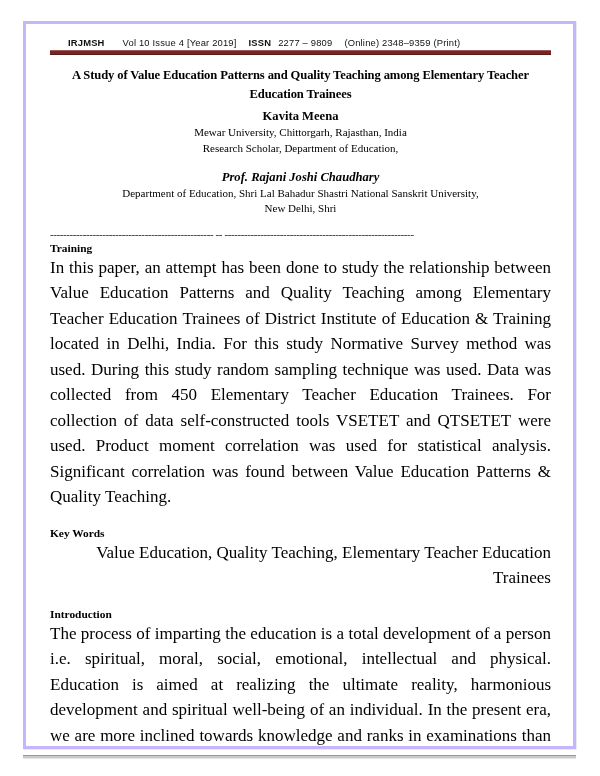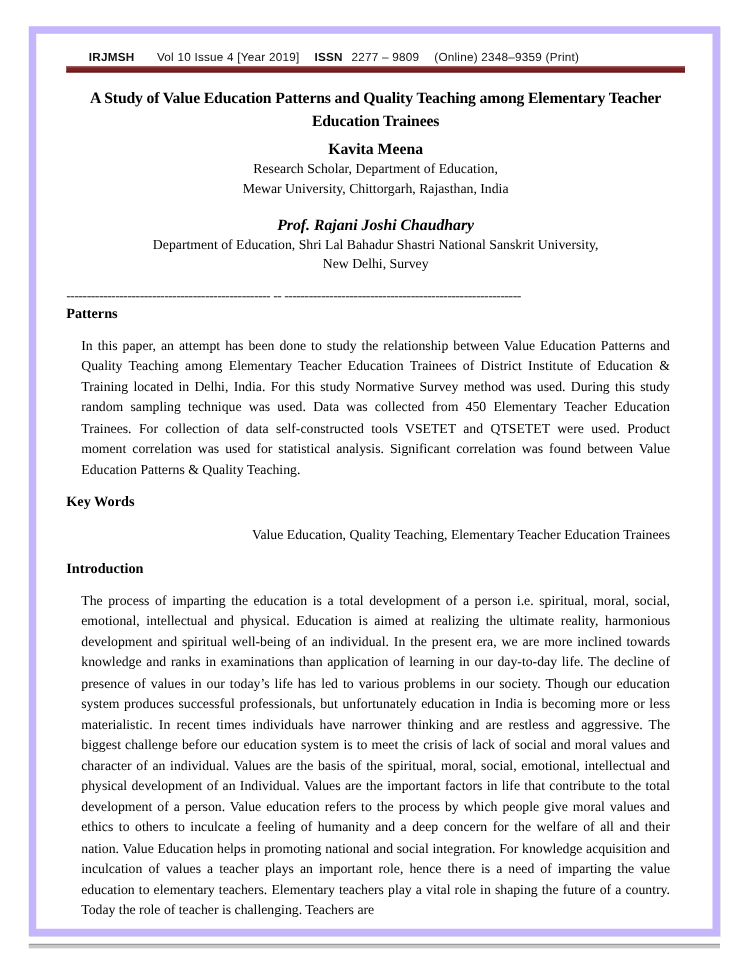--- a/index.html
+++ b/index.html
@@ -24,21 +24,21 @@
   }
 
   
   .page-sheet {
     position: absolute;
     left: 23px;
     top: 21px;
     width: 553px;
     height: 728px;
     background: #ffffff;
-    border: 6px solid #c4b5fd;
+    border: 3px solid #c4b5fd;
     box-shadow: 0.5px 0.5px 0 #d8d8d8;
     overflow: hidden;
   }
 
   .page-inner {
     padding: 13px 22px 0 24px;
   }
 
   
   .running-header {
@@ -97,27 +97,27 @@
     overflow: hidden;
     color: #1a1a1a;
   }
 
   
   .section-heading {
     font-size: 11.4px;
     font-weight: bold;
     margin: 0 0 1px 0;
   }
-  .section-heading.spaced { margin-top: 6px; }
+  .section-heading.spaced { margin-top: 17px; }
 
   .body-text {
-    font-size: 11px;
+    font-size: 17px;
     line-height: 1.50;
     text-align: justify;
-    margin: 12px;
+    margin: 0;
     hyphens: none;
   }
   .body-text.keywords { text-align: right; }
 
   .footer-rule {
     height: 4px;
     background: #7b2224;
     border-top: 1px solid #a06260;
     border-bottom: 1px solid #5e1a1b;
     margin: 9px 0 5px 0;
@@ -162,30 +162,30 @@
     <div class="page-inner">
 
       <div class="running-header">
         <span class="rh-bold">IRJMSH</span><span class="rh-gap-lg"></span><span>Vol 10 Issue 4  [Year 2019]</span><span class="rh-gap-md"></span><span class="rh-bold">ISSN</span><span class="rh-gap-sm"></span><span>2277 – 9809</span><span class="rh-gap-md"></span><span>(Online) 2348–9359 (Print)</span>
       </div>
       <div class="header-rule"></div>
 
       <h1 class="doc-title">A Study of Value Education Patterns and Quality Teaching among Elementary Teacher Education Trainees</h1>
 
       <div class="author-name">Kavita Meena</div>
+      <div class="affiliation">Mewar University, Chittorgarh, Rajasthan, India</div>
       <div class="affiliation">Research Scholar, Department of Education,</div>
-      <div class="affiliation">Mewar University, Chittorgarh, Rajasthan, India</div>
 
       <div class="author-name second">Prof. Rajani Joshi Chaudhary</div>
       <div class="affiliation">Department of Education, Shri Lal Bahadur Shastri National Sanskrit University,</div>
-      <div class="affiliation">New Delhi, Survey</div>
+      <div class="affiliation">New Delhi, Shri</div>
 
       <div class="dash-rule">-------------------------------------------------- -- ----------------------------------------------------------</div>
 
-      <div class="section-heading">Patterns</div>
+      <div class="section-heading">Training</div>
       <p class="body-text">In this paper, an attempt has been done to study the relationship between Value Education Patterns and Quality Teaching among Elementary Teacher Education Trainees of District Institute of Education &amp; Training located in Delhi, India. For this study Normative Survey method was used. During this study random sampling technique was used. Data was collected from 450 Elementary Teacher Education Trainees. For collection of data self-constructed tools VSETET and QTSETET were used. Product moment correlation was used for statistical analysis. Significant correlation was found between Value Education Patterns &amp; Quality Teaching.</p>
 
       <div class="section-heading spaced">Key Words</div>
       <p class="body-text keywords">Value Education, Quality Teaching, Elementary Teacher Education Trainees</p>
 
       <div class="section-heading spaced">Introduction</div>
       <p class="body-text">The process of imparting the education is a total development of a person i.e. spiritual, moral, social, emotional, intellectual and physical. Education is aimed at realizing the ultimate reality, harmonious development and spiritual well-being of an individual. In the present era, we are more inclined towards knowledge and ranks in examinations than application of learning in our day-to-day life. The decline of presence of values in our today’s life has led to various problems in our society. Though our education system produces successful professionals, but unfortunately education in India is becoming more or less materialistic. In recent times individuals have narrower thinking and are restless and aggressive. The biggest challenge before our education system is to meet the crisis of lack of social and moral values and character of an individual. Values are the basis of the spiritual, moral, social, emotional, intellectual and physical development of an Individual. Values are the important factors in life that contribute to the total development of a person. Value education refers to the process by which people give moral values and ethics to others to inculcate a feeling of humanity and a deep concern for the welfare of all and their nation. Value Education helps in promoting national and social integration. For knowledge acquisition and inculcation of values a teacher plays an important role, hence there is a need of imparting the value education to elementary teachers. Elementary teachers play a vital role in shaping the future of a country. Today the role of teacher is challenging. Teachers are</p>
 
       <div class="footer-rule"></div>
       <div class="running-footer">

